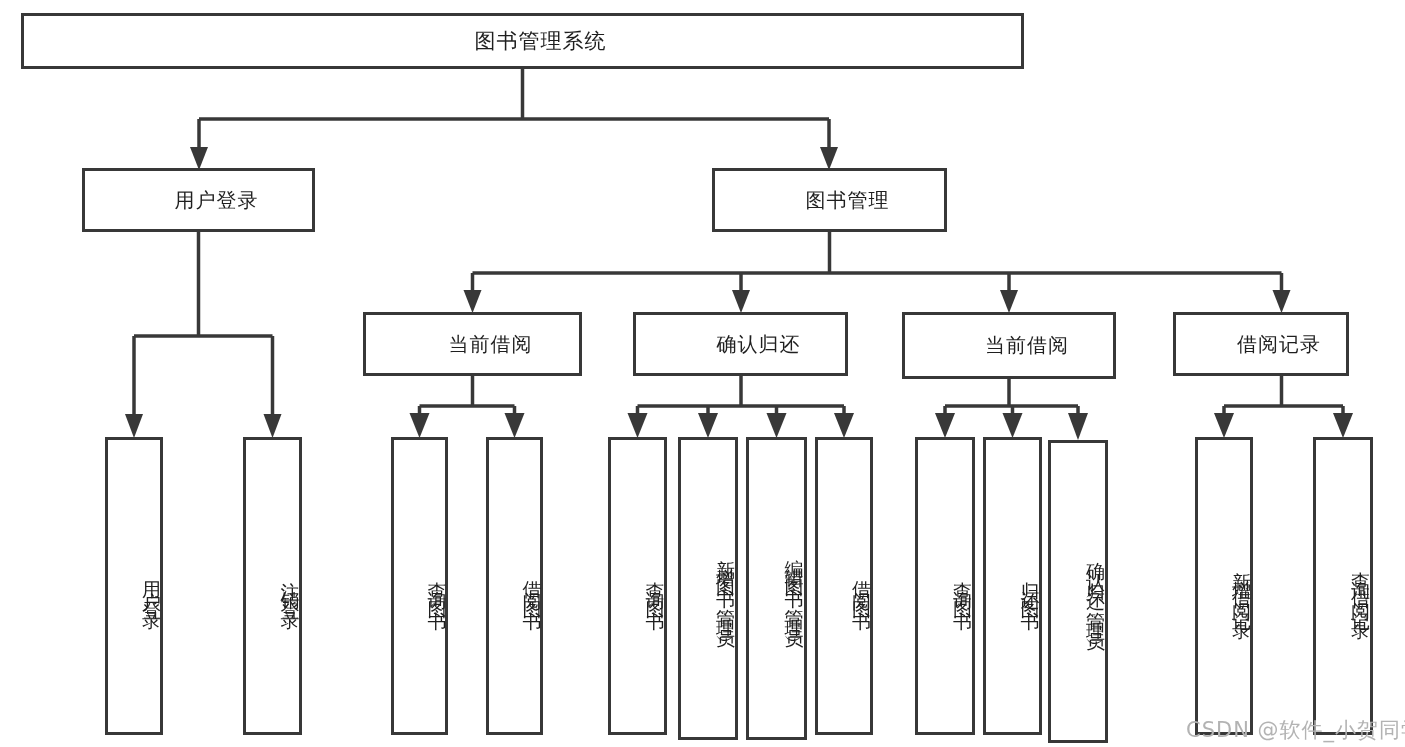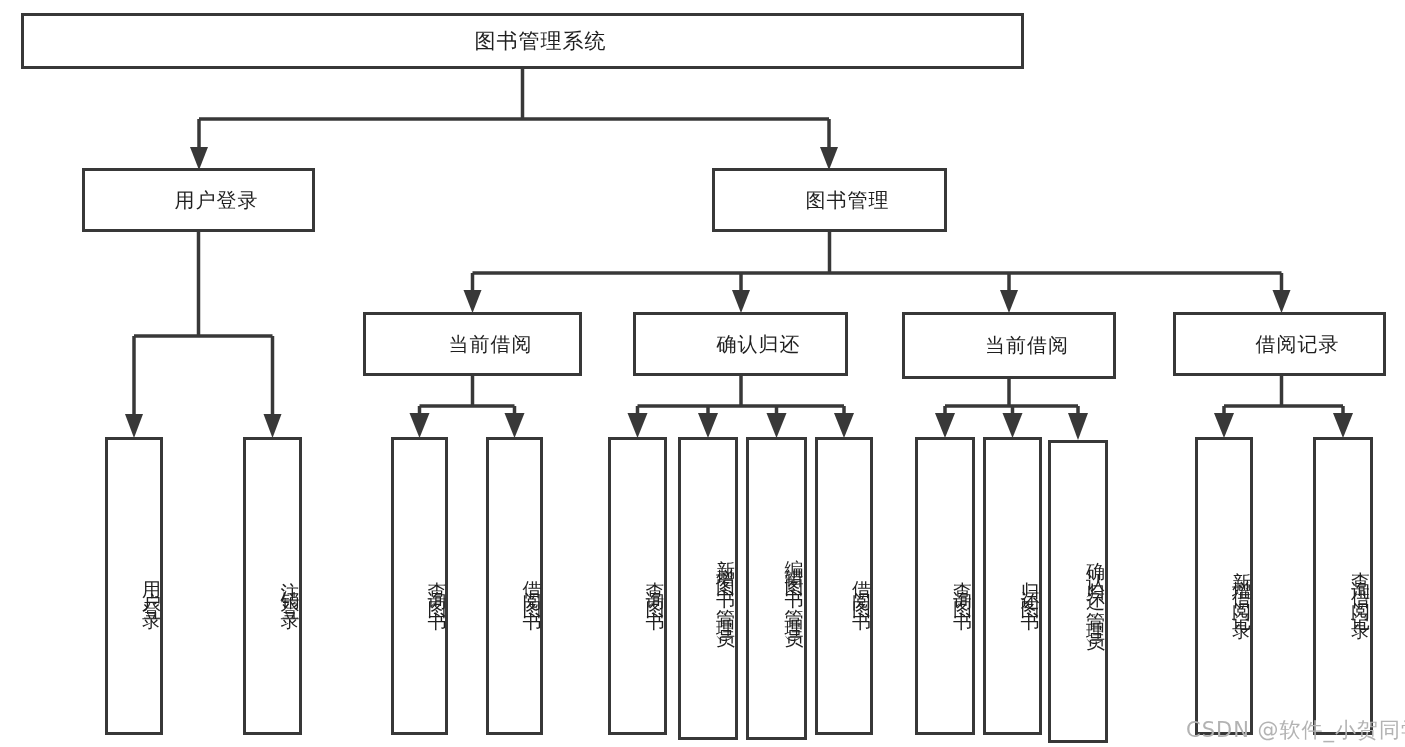--- a/index.html
+++ b/index.html
@@ -127,21 +127,21 @@
 
   <div class="box h" style="left:363px;top:312px;width:219px;height:64px">
     <span>当前借阅</span>
   </div>
   <div class="box h" style="left:633px;top:312px;width:215px;height:64px">
     <span>确认归还</span>
   </div>
   <div class="box h" style="left:902px;top:312px;width:214px;height:67px">
     <span>当前借阅</span>
   </div>
-  <div class="box h" style="left:1173px;top:312px;width:213px;height:64px">
+  <div class="box h" style="left:1173px;top:312px;width:176px;height:64px">
     <span>借阅记录</span>
   </div>
 
   <div class="box v" style="left:105px;top:437px;width:58px;height:298px">
     <span>用户登录</span>
   </div>
   <div class="box v" style="left:243px;top:437px;width:59px;height:298px">
     <span>注销登录</span>
   </div>
 

